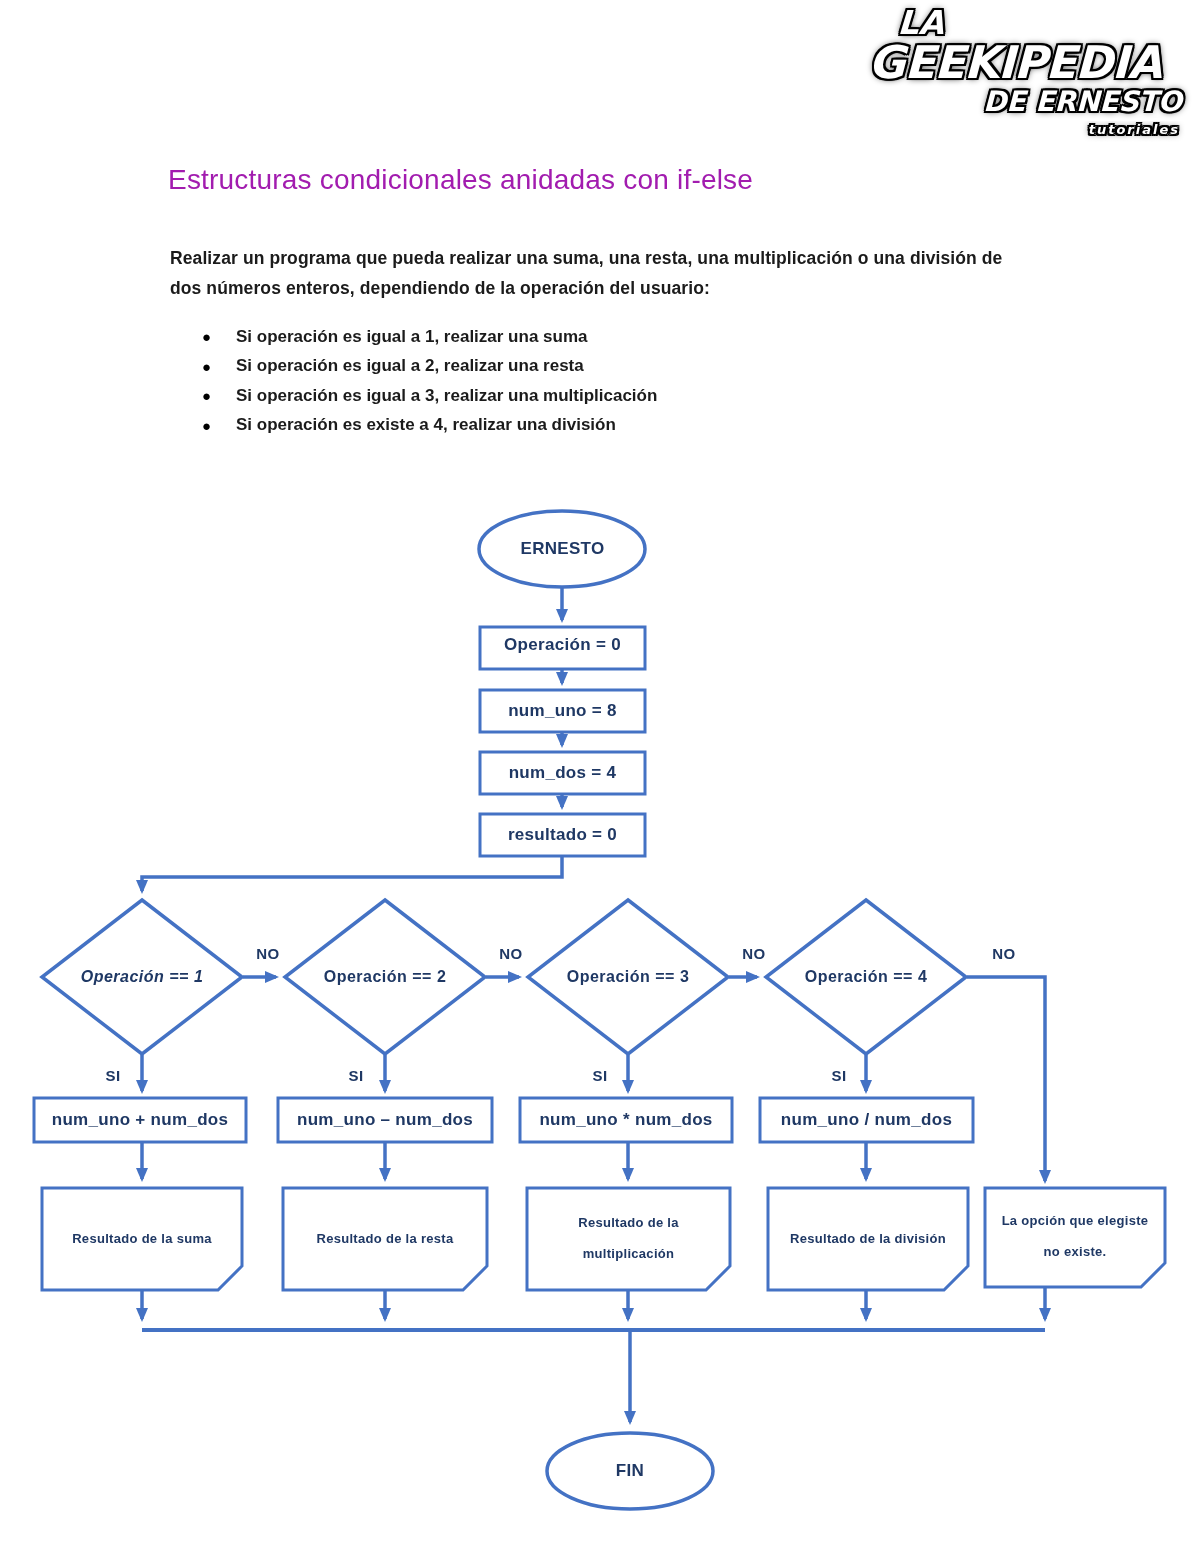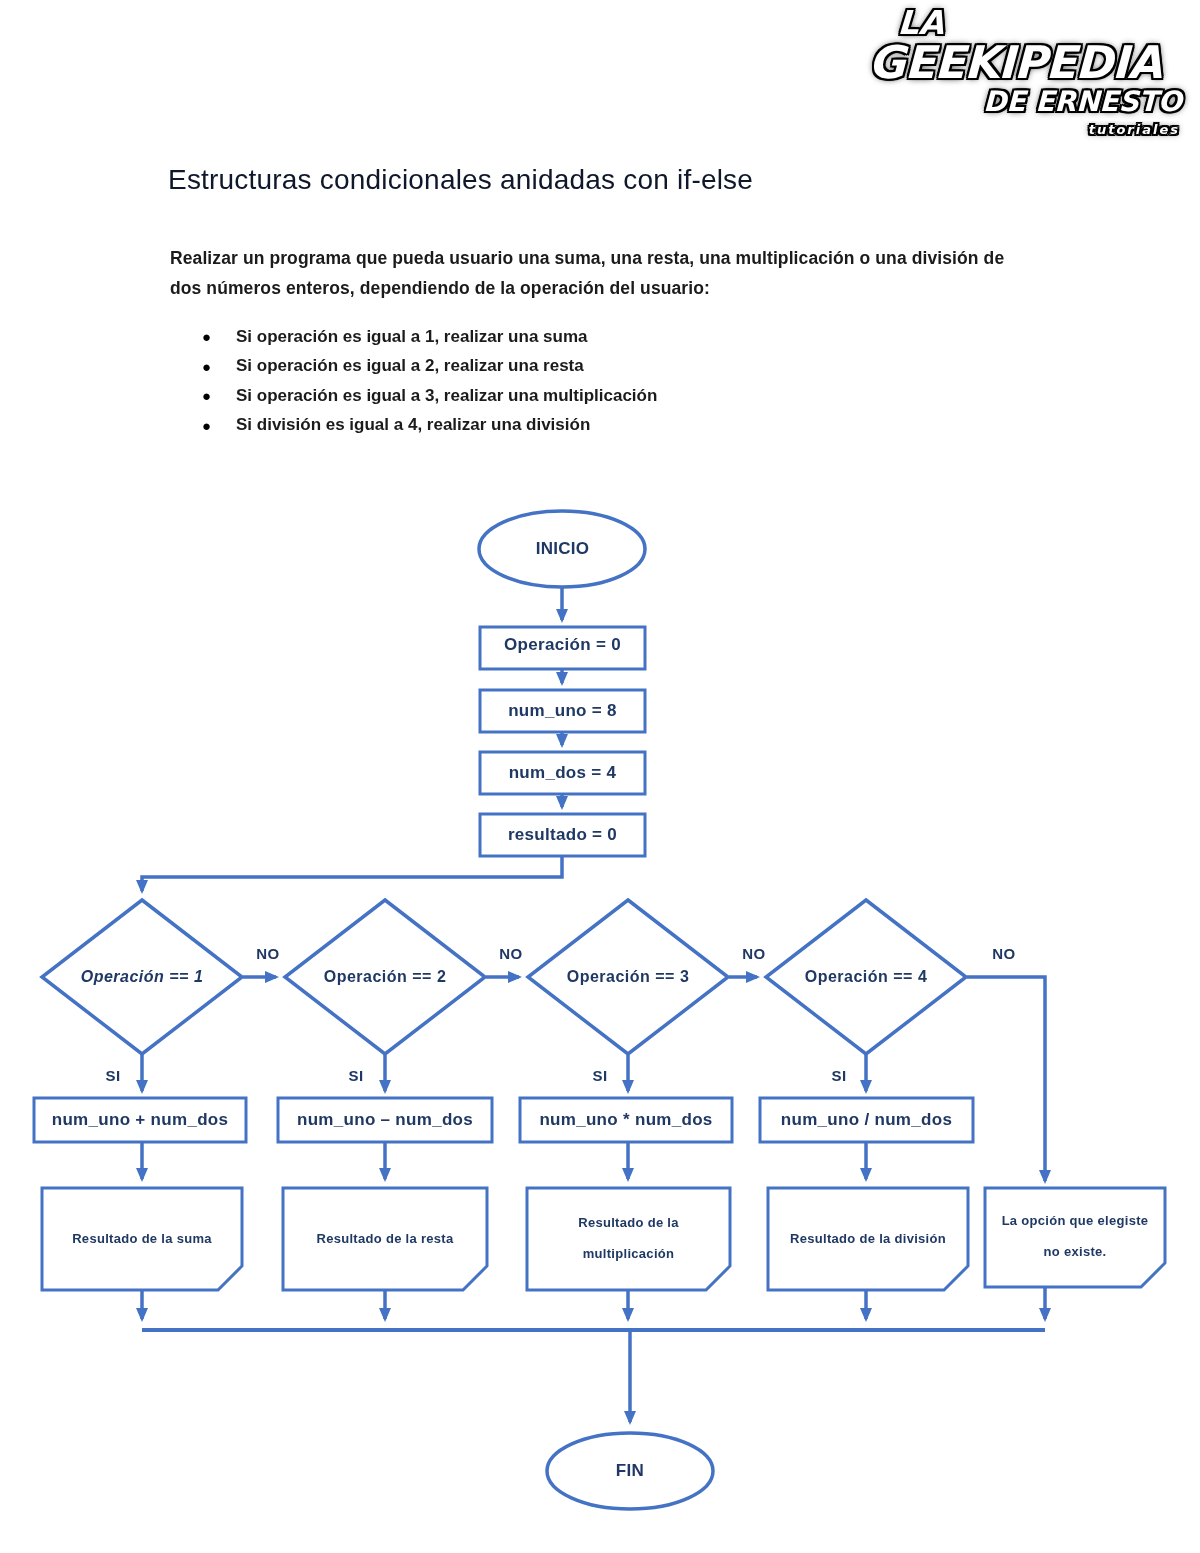--- a/index.html
+++ b/index.html
@@ -19,21 +19,21 @@
       0 0 7px rgba(0,0,0,.95),0 0 3px #000;
   }
   .logo-la{font-size:33px;transform:translateX(-95px) skewX(-6deg);}
   .logo-main{font-size:45px;letter-spacing:-1px;transform:skewX(-4deg);}
   .logo-sub{font-size:28px;text-align:right;margin-top:2px;transform:skewX(-4deg);}
   .logo-sub span{display:inline-block;border-bottom:3px solid #fff;padding-bottom:1px;}
   .logo-tag{font-size:13px;text-align:right;margin-top:3px;letter-spacing:2px;padding-right:4px;}
   
   #doc-title{
     position:absolute;left:168px;top:164px;font-size:28px;font-weight:400;
-    color:#0f172a;letter-spacing:.2px;
+    color:#a21caf;letter-spacing:.2px;
   }
   .intro-line{
     position:absolute;left:170px;width:900px;font-size:17.5px;font-weight:600;
     color:#1b1b1b;letter-spacing:.1px;
   }
   #bullets{position:absolute;left:202px;top:322px;}
   .bullet-row{display:flex;align-items:center;height:29.5px;font-size:17px;font-weight:600;color:#1b1b1b;}
   .bullet-dot{width:34px;font-size:15px;color:#000;}
   
   #flow-svg{position:absolute;left:0;top:0;}
@@ -51,39 +51,39 @@
 <div id="page">
 
   <div id="logo">
     <div class="logo-la oline">LA</div>
     <div class="logo-main oline">GEEKIPEDIA</div>
     <div class="logo-sub oline"><span>DE ERNESTO</span></div>
     <div class="logo-tag oline">tutoriales</div>
   </div>
 
   <div id="doc-title">Estructuras condicionales anidadas con if-else</div>
-  <div class="intro-line" style="top:248px">Realizar un programa que pueda usuario una suma, una resta, una multiplicación o una división de</div>
+  <div class="intro-line" style="top:248px">Realizar un programa que pueda realizar una suma, una resta, una multiplicación o una división de</div>
   <div class="intro-line" style="top:278px">dos números enteros, dependiendo de la operación del usuario:</div>
 
   <div id="bullets">
     <div class="bullet-row">
       <span class="bullet-dot">●</span>
       <span>Si operación es igual a 1, realizar una suma</span>
     </div>
     <div class="bullet-row">
       <span class="bullet-dot">●</span>
       <span>Si operación es igual a 2, realizar una resta</span>
     </div>
     <div class="bullet-row">
       <span class="bullet-dot">●</span>
       <span>Si operación es igual a 3, realizar una multiplicación</span>
     </div>
     <div class="bullet-row">
       <span class="bullet-dot">●</span>
-      <span>Si división es igual a 4, realizar una división</span>
+      <span>Si operación es existe a 4, realizar una división</span>
     </div>
   </div>
 
   <svg id="flow-svg" width="1200" height="1553" viewBox="0 0 1200 1553">
     <defs>
       <marker id="ah" markerUnits="userSpaceOnUse" markerWidth="16" markerHeight="14" refX="11" refY="6" orient="auto">
         <path d="M0 0 L14 6 L0 12 Z" fill="#4472C4"></path>
       </marker>
     </defs>
 
@@ -130,21 +130,21 @@
       <rect x="760" y="1098" width="213" height="44" stroke-width="3"></rect>
       <path d="M42 1188 H242 V1266 L218 1290 H42 Z" stroke-width="3"></path>
       <path d="M283 1188 H487 V1266 L463 1290 H283 Z" stroke-width="3"></path>
       <path d="M527 1188 H730 V1266 L706 1290 H527 Z" stroke-width="3"></path>
       <path d="M768 1188 H968 V1266 L944 1290 H768 Z" stroke-width="3"></path>
       <path d="M985 1188 H1165 V1263 L1141 1287 H985 Z" stroke-width="3"></path>
       <ellipse cx="630" cy="1471" rx="83" ry="38" stroke-width="3.5"></ellipse>
     </g>
   </svg>
 
-  <div class="nlabel" style="left:480px;top:511px;width:165px;height:76px;">INICIO</div>
+  <div class="nlabel" style="left:480px;top:511px;width:165px;height:76px;">ERNESTO</div>
   <div class="nlabel" style="left:480px;top:627px;width:165px;height:36px;">Operación = 0</div>
   <div class="nlabel" style="left:480px;top:690px;width:165px;height:42px;">num_uno = 8</div>
   <div class="nlabel" style="left:480px;top:752px;width:165px;height:42px;">num_dos = 4</div>
   <div class="nlabel" style="left:480px;top:814px;width:165px;height:42px;">resultado = 0</div>
 
   <div class="nlabel dec" style="left:42px;top:900px;width:200px;height:154px;font-style:italic;">Operación == 1</div>
   <div class="nlabel dec" style="left:285px;top:900px;width:200px;height:154px;">Operación == 2</div>
   <div class="nlabel dec" style="left:528px;top:900px;width:200px;height:154px;">Operación == 3</div>
   <div class="nlabel dec" style="left:766px;top:900px;width:200px;height:154px;">Operación == 4</div>
 

